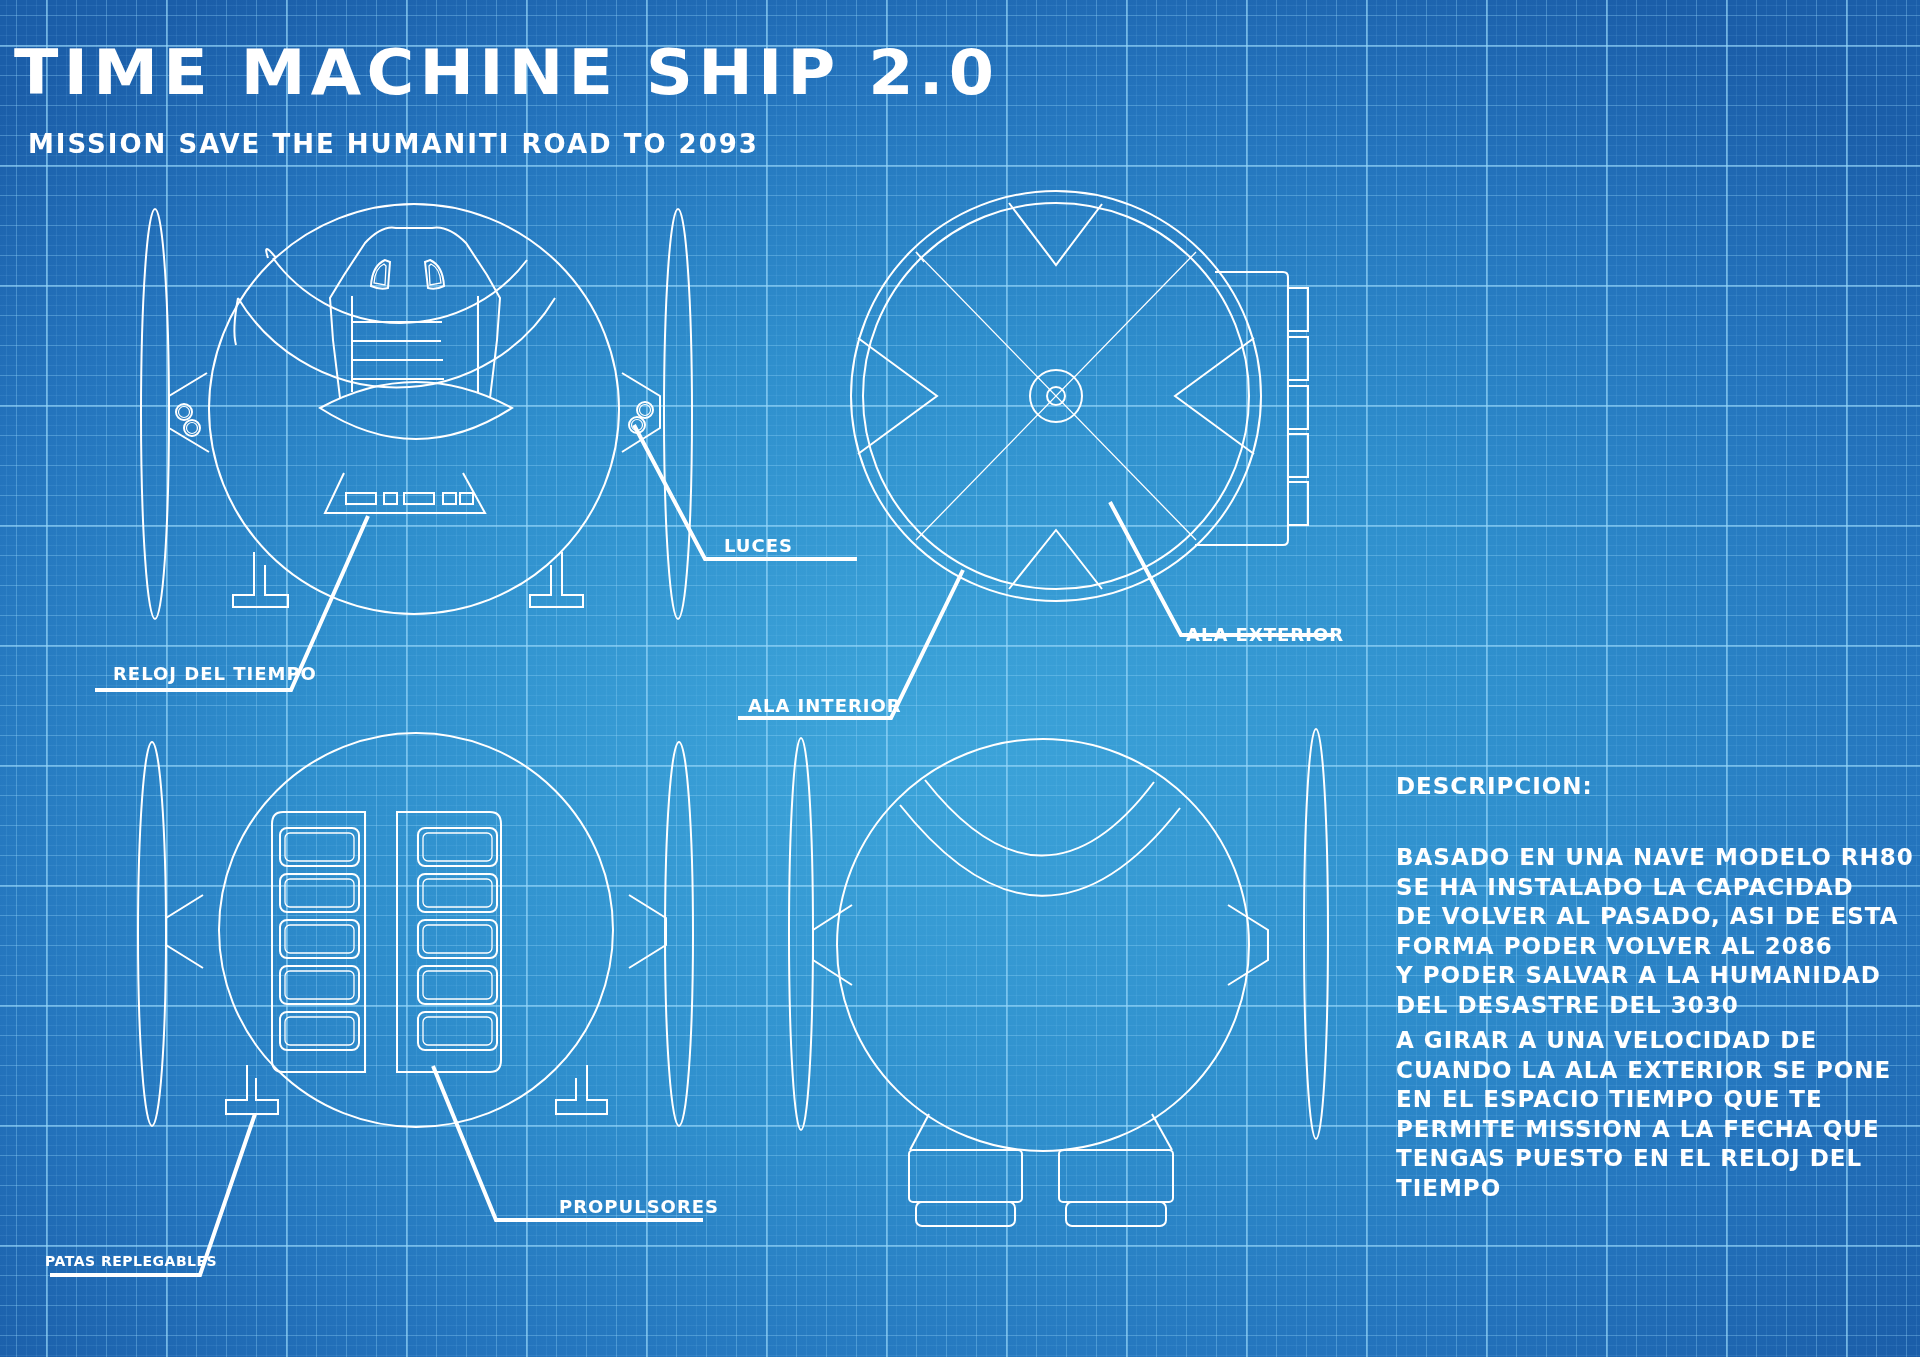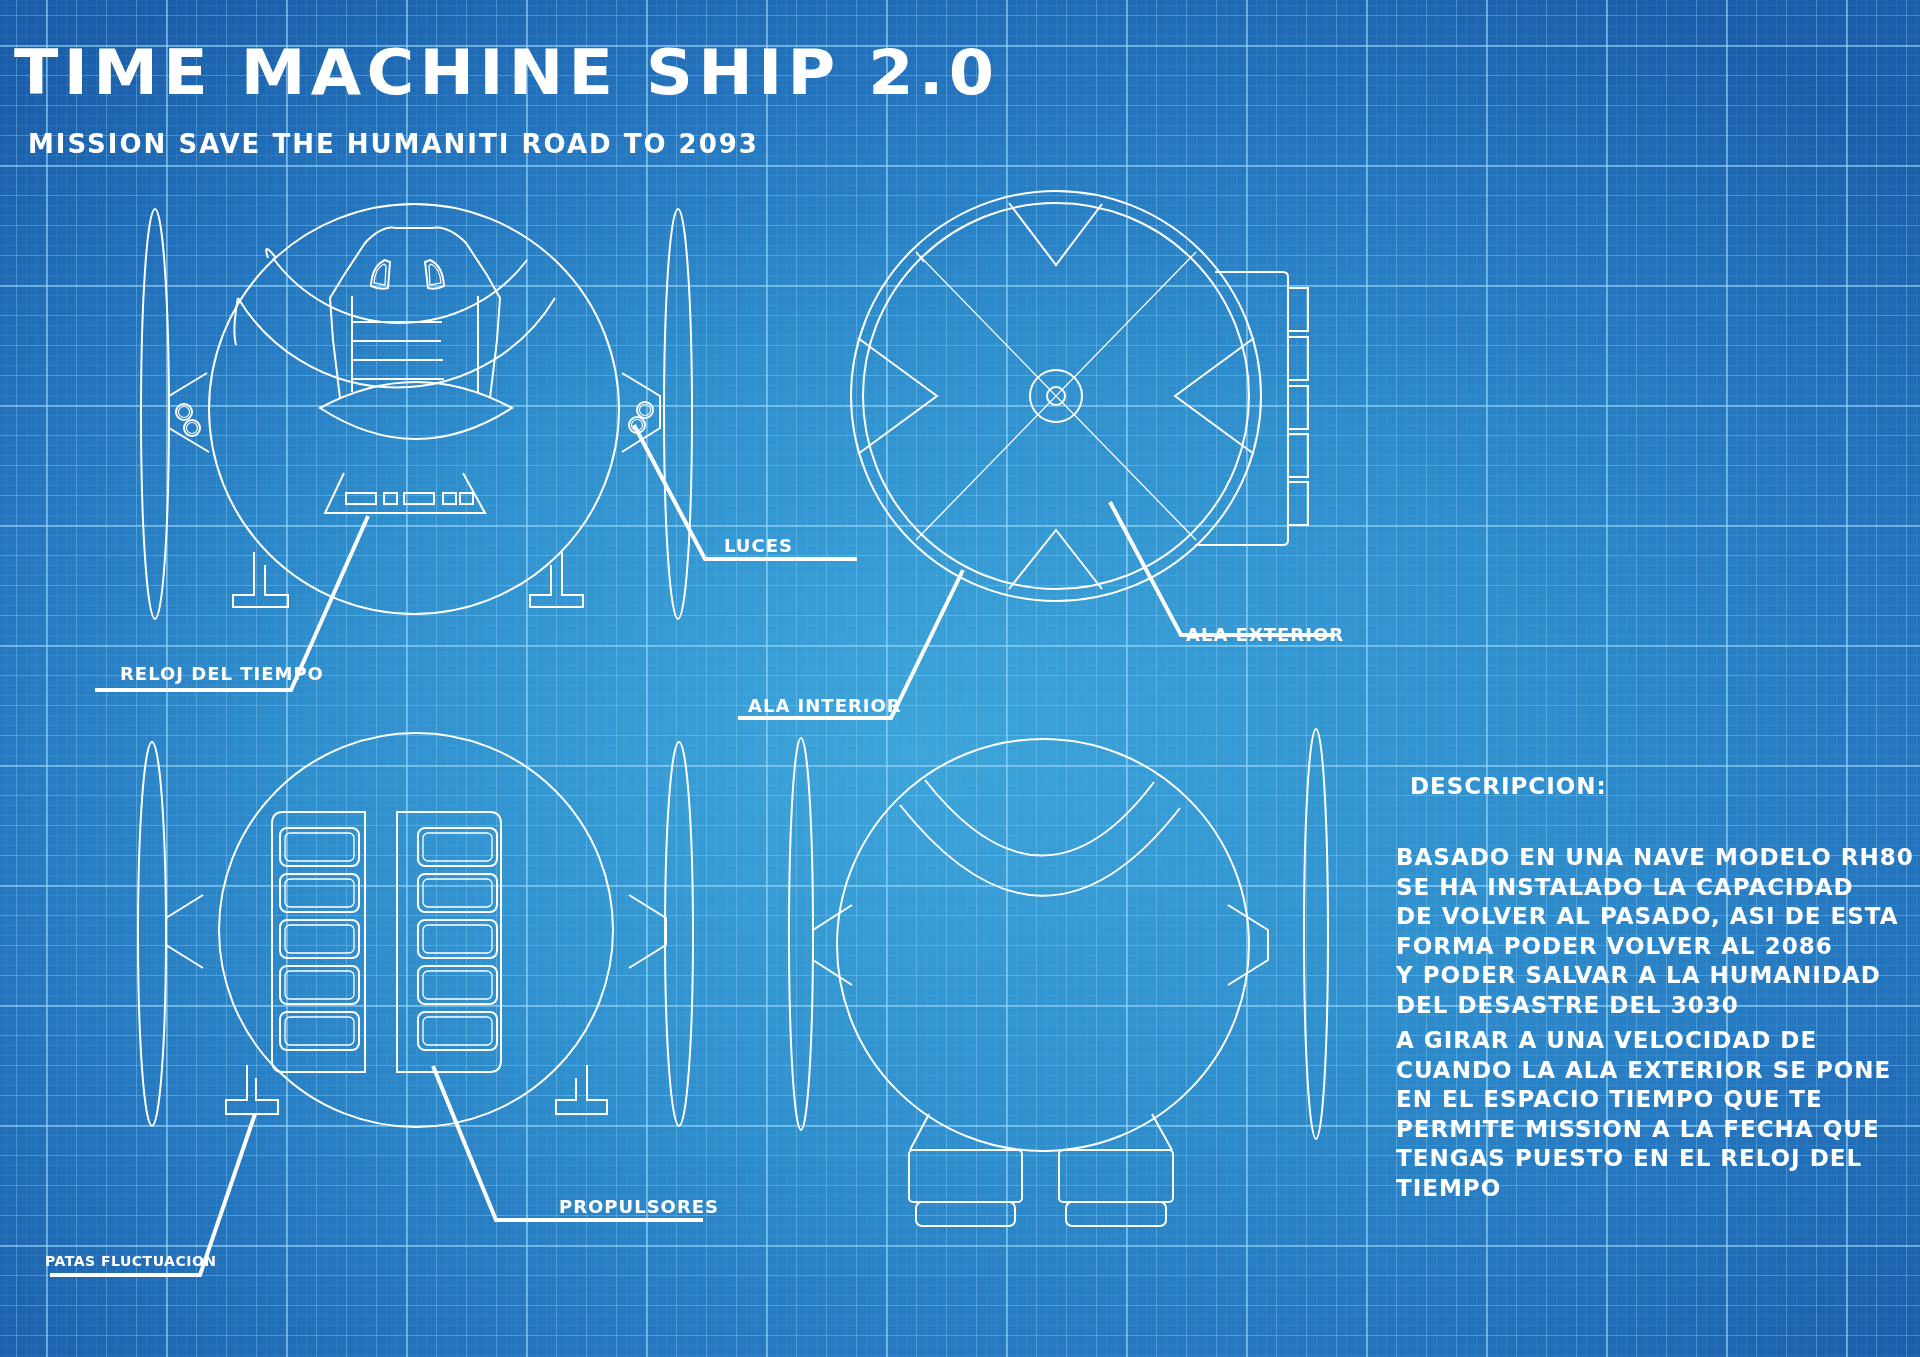--- a/index.html
+++ b/index.html
@@ -35,21 +35,21 @@
   .label {
     position: absolute; font-family: "DejaVu Sans", sans-serif; font-weight: bold;
     font-size: 18px; letter-spacing: 1px; line-height: 1; white-space: nowrap;
   }
   .label.small { font-size: 14px; letter-spacing: 0.5px; }
   .desc {
     position: absolute; left: 1396px; top: 771px; width: 500px;
     font-family: "DejaVu Sans", sans-serif; font-weight: bold;
     font-size: 23px; letter-spacing: 1px;
   }
-  .desc .heading { margin-bottom: 42px; line-height: 30px; padding-left: 14px; }
+  .desc .heading { margin-bottom: 42px; line-height: 30px; }
   .desc .para { line-height: 29.5px; margin-bottom: 6px; }
   .desc .para span { display: block; white-space: nowrap; }
   svg.drawing { position: absolute; left: 0; top: 0; }
   svg.drawing * { vector-effect: non-scaling-stroke; }
 </style>
 </head>
 <body>
 
 <div class="grid"></div>
 
@@ -205,25 +205,25 @@
     </g>
     <g>
       <path d="M1152,1114 L1172,1150"></path>
       <rect x="1059" y="1150" width="114" height="52" rx="4"></rect>
       <rect x="1066" y="1202" width="100" height="24" rx="6"></rect>
     </g>
   </g>
 </svg>
 
 <div class="label" style="left:724px; top:537px;">LUCES</div>
-<div class="label" style="left:120px; top:665px;">RELOJ DEL TIEMPO</div>
+<div class="label" style="left:113px; top:665px;">RELOJ DEL TIEMPO</div>
 <div class="label" style="left:1186px; top:626px;">ALA EXTERIOR</div>
 <div class="label" style="left:748px; top:697px;">ALA INTERIOR</div>
 <div class="label" style="left:559px; top:1198px;">PROPULSORES</div>
-<div class="label small" style="left:45px; top:1254px;">PATAS FLUCTUACION</div>
+<div class="label small" style="left:45px; top:1254px;">PATAS REPLEGABLES</div>
 
 <div class="desc">
   <div class="heading">DESCRIPCION:</div>
   <div class="para">
     <span>BASADO EN UNA NAVE MODELO RH80</span>
     <span>SE HA INSTALADO LA CAPACIDAD</span>
     <span>DE VOLVER AL PASADO, ASI DE ESTA</span>
     <span>FORMA PODER VOLVER AL 2086</span>
     <span>Y PODER SALVAR A LA HUMANIDAD</span>
     <span>DEL DESASTRE DEL 3030</span>

